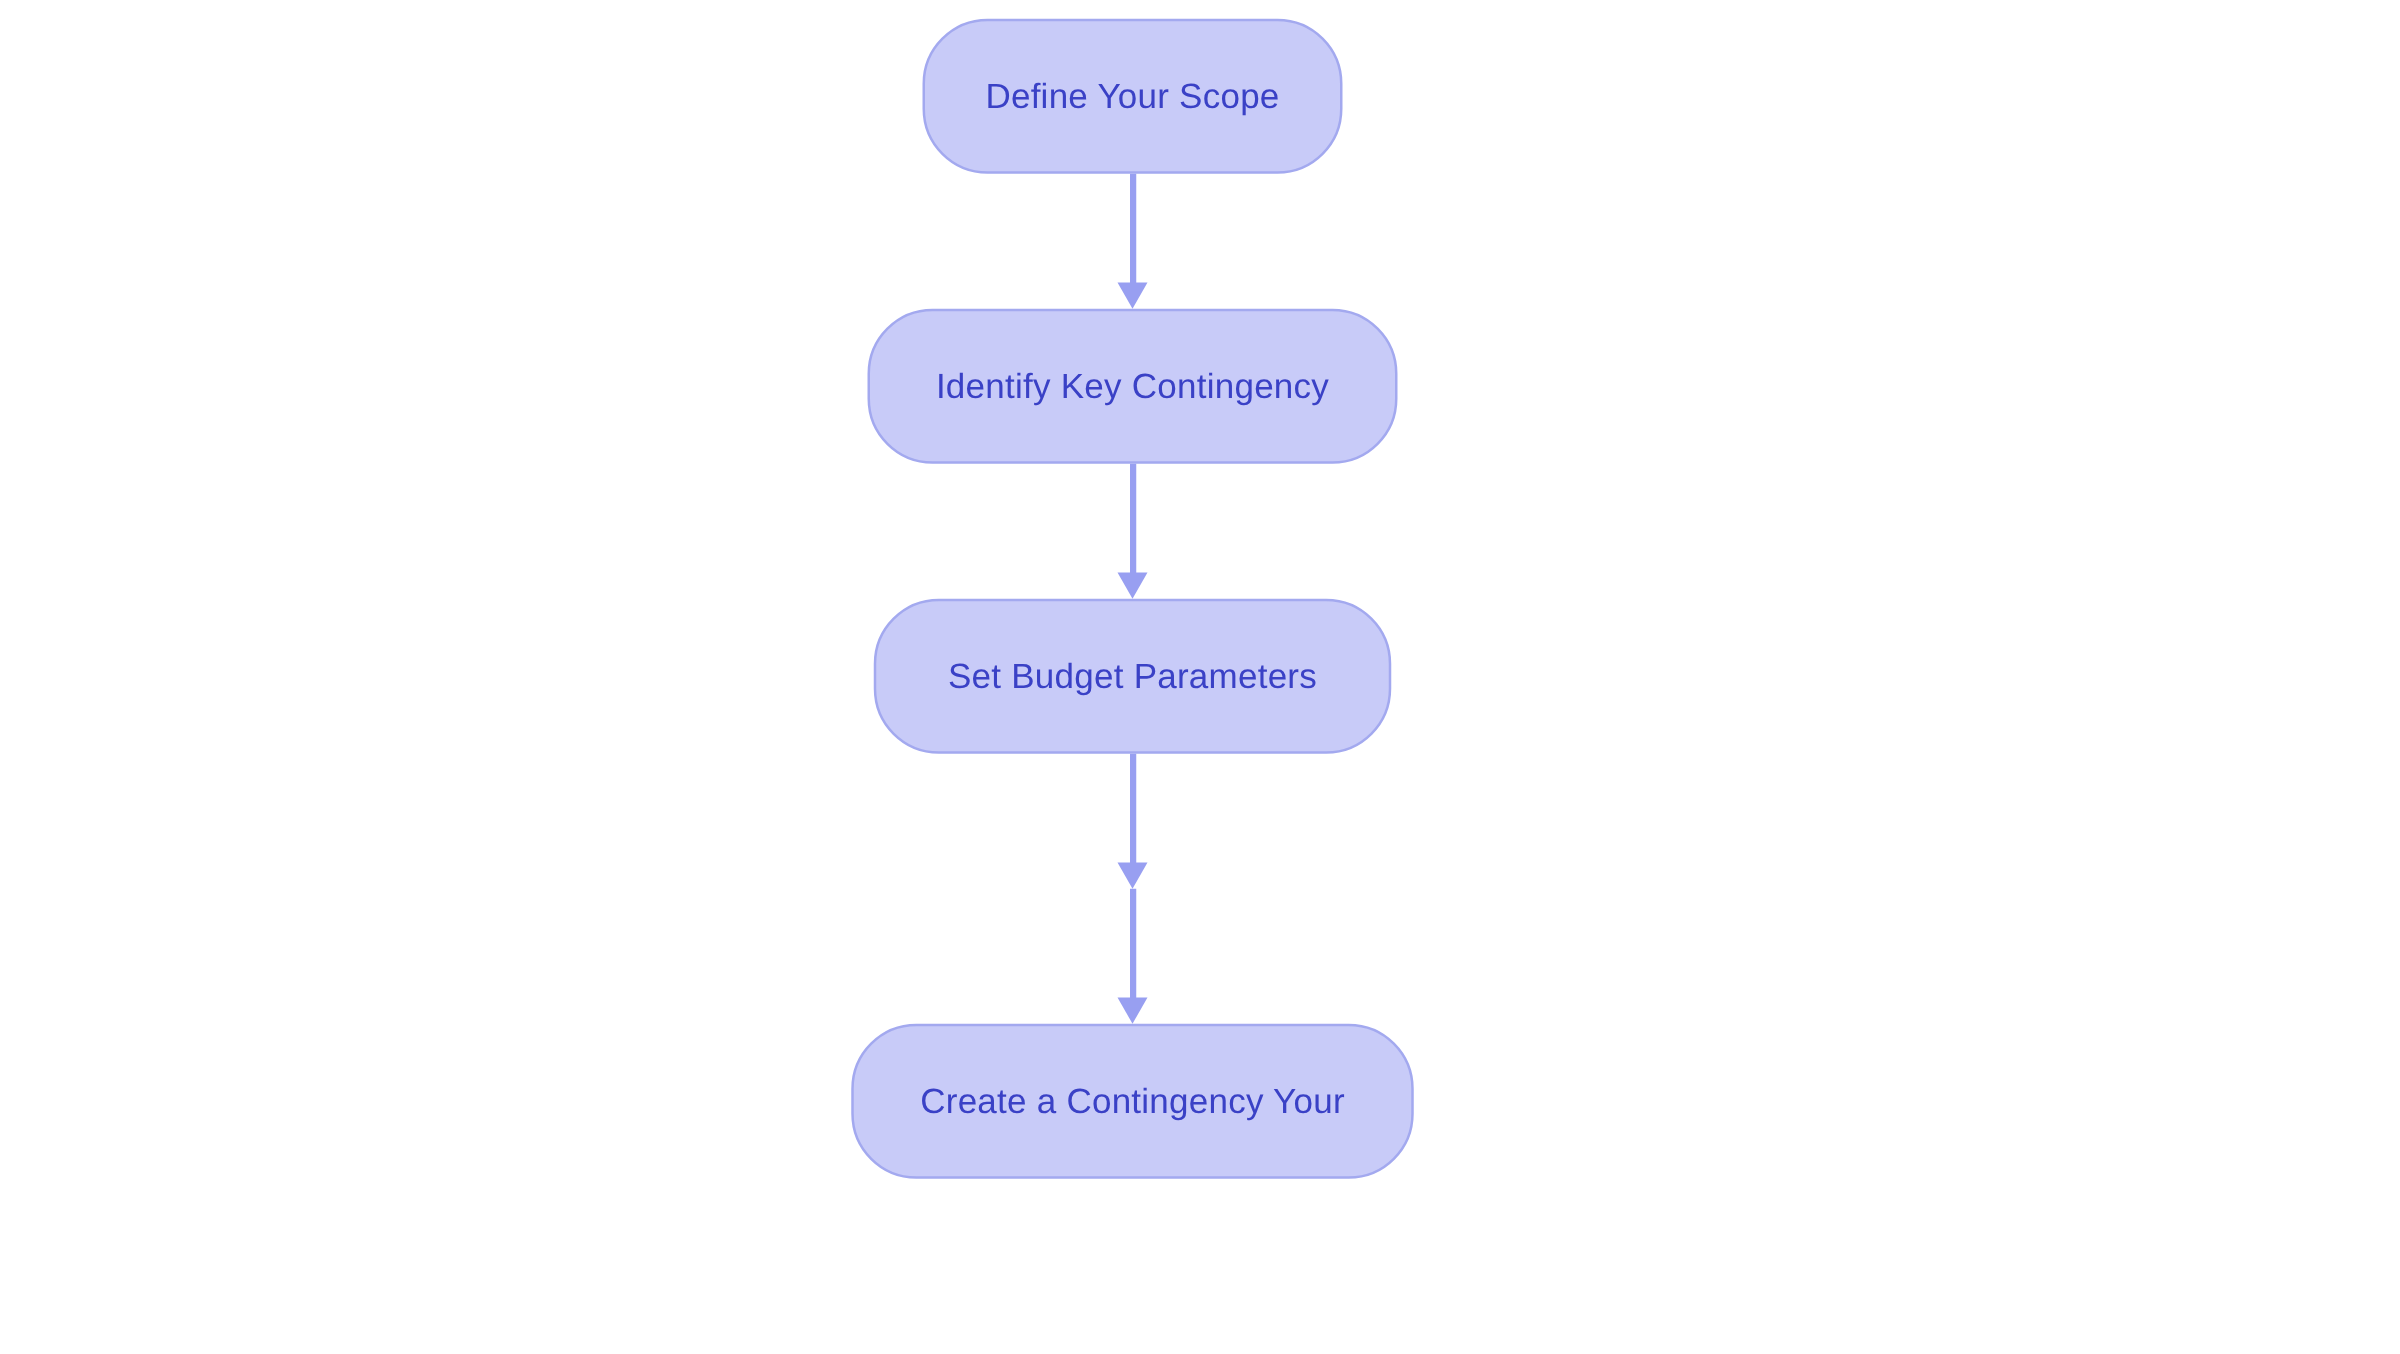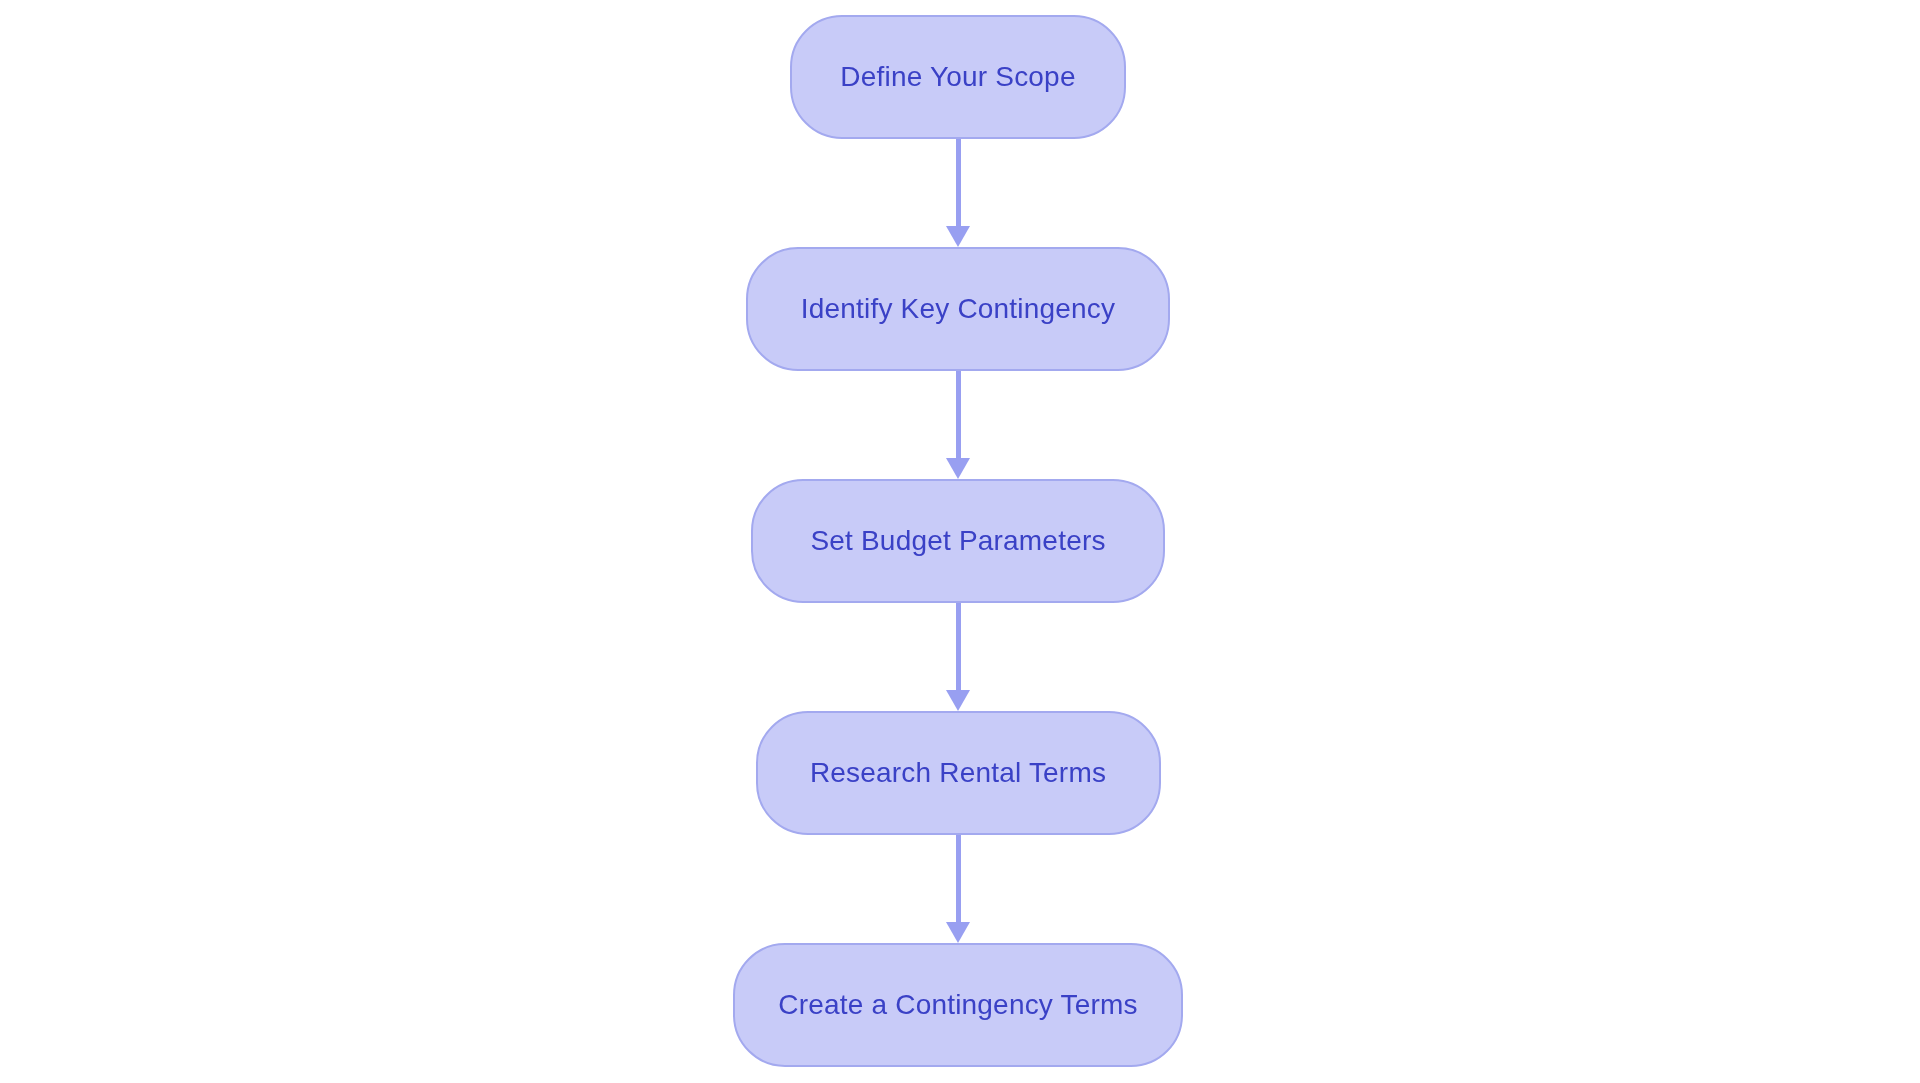--- a/index.html
+++ b/index.html
@@ -12,21 +12,21 @@
   * { margin: 0; padding: 0; box-sizing: border-box; }
   html, body {
     width: 1920px;
     height: 1083px;
     background: var(--bg);
     overflow: hidden;
     font-family: "Liberation Sans", sans-serif;
   }
   .flow-column {
     position: absolute;
-    left: 958px;
+    left: 906px;
     top: 15px;
     transform: translateX(-50%);
     display: flex;
     flex-direction: column;
     align-items: center;
   }
   .flow-node {
     height: 124px;
     border: 2px solid var(--node-border);
     border-radius: 52px;
@@ -94,26 +94,23 @@
 
   <div class="flow-node n3">
     <span>Set Budget Parameters</span>
   </div>
 
   <div class="flow-arrow">
     <div class="arrow-shaft"></div>
     <div class="arrow-head"></div>
   </div>
 
-  <div class="flow-node n4">
-    <span>Research Rental Terms</span>
-  </div>
 
   <div class="flow-arrow">
     <div class="arrow-shaft"></div>
     <div class="arrow-head"></div>
   </div>
 
   <div class="flow-node n5">
-    <span>Create a Contingency Terms</span>
+    <span>Create a Contingency Your</span>
   </div>
 
 </div>
 
 </body></html>

